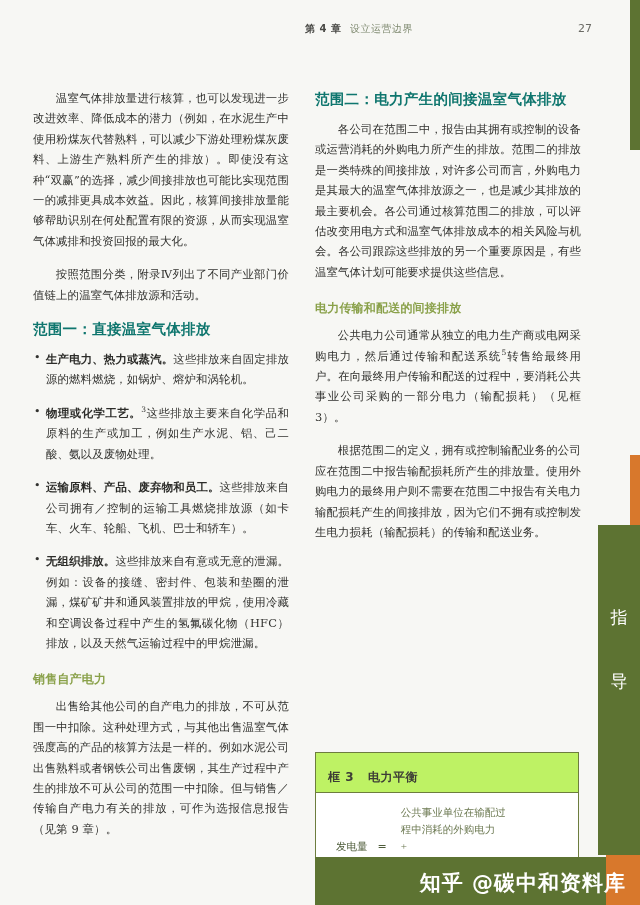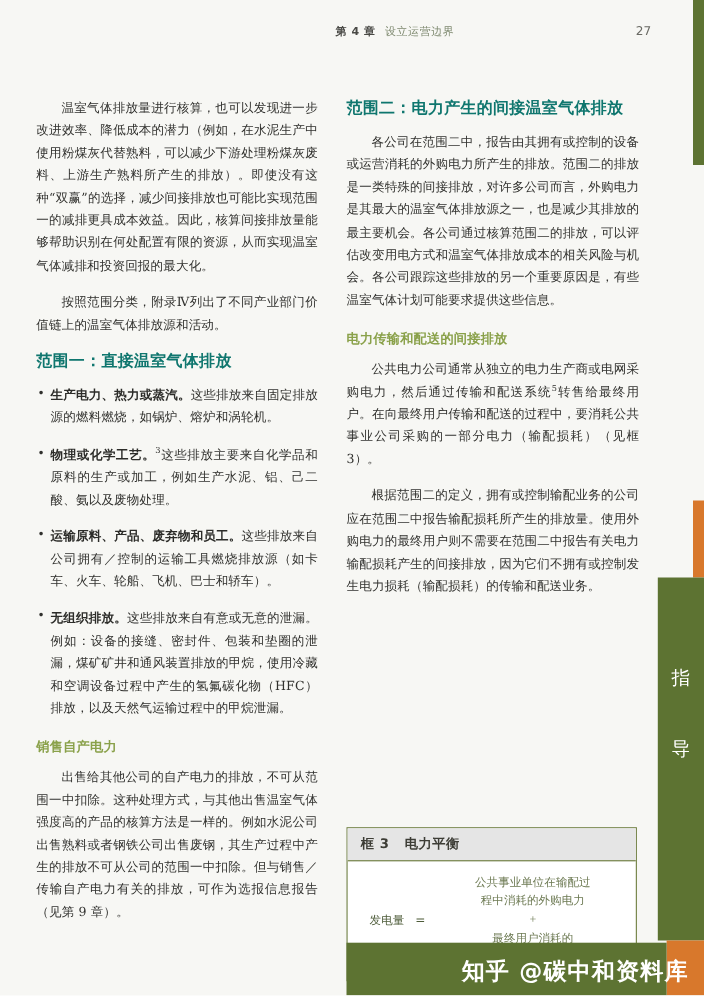--- a/index.html
+++ b/index.html
@@ -178,23 +178,23 @@
   .box3 {
     position: absolute;
     left: 315px;
     top: 752px;
     width: 264px;
     border: 1px solid #6d7d3e;
     background: #ffffff;
     box-sizing: border-box;
   }
   .box3-title {
-    background: #e5e5e5;
+    background: #bef264;
     border-bottom: 1px solid #6d7d3e;
-    padding: 6px 10px 6px 12px;
+    padding: 16px 10px 6px 12px;
     font-family: "DejaVu Sans", "Liberation Sans", sans-serif;
     font-size: 12px;
     font-weight: bold;
     color: #3d3d36;
     letter-spacing: 0.5px;
   }
   .box3-title .num { margin-right: 14px; }
   .box3-body {
     padding: 11px 10px 12px 10px;
     display: flex;
@@ -209,21 +209,21 @@
     padding-left: 10px;
   }
   .eq-equals {
     font-family: "DejaVu Sans", "Liberation Sans", sans-serif;
     font-size: 11px;
     color: #4e5c3a;
     padding: 0 14px 0 10px;
   }
   .eq-right {
     flex: 1;
-    text-align: center;
+    text-align: left;
     font-family: Liberation Serif, serif;
     font-size: 10.5px;
     line-height: 17px;
     color: #6d7a53;
   }
   .eq-right .plus {
     display: block;
     font-size: 11px;
     line-height: 17px;
   }

